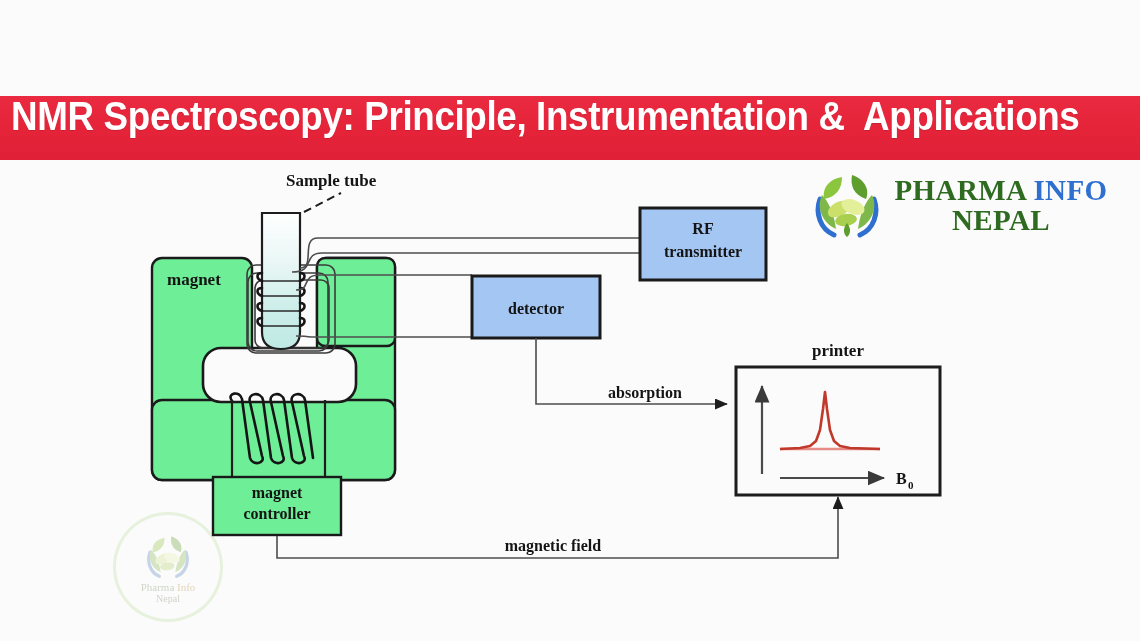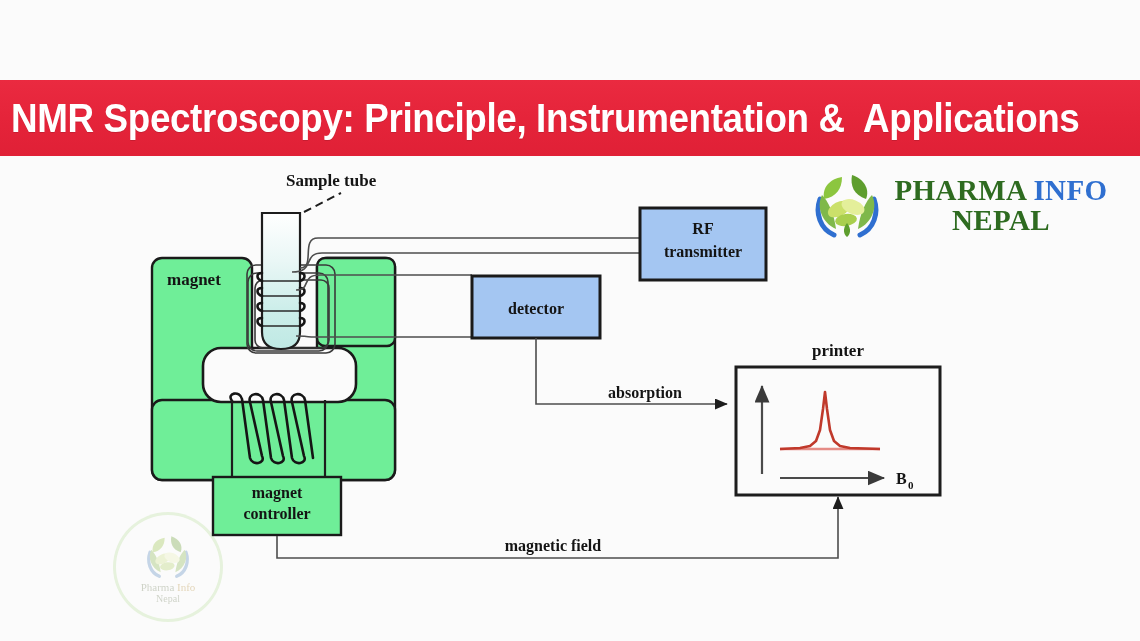--- a/index.html
+++ b/index.html
@@ -16,27 +16,26 @@
     width: 1140px;
     height: 641px;
     background: #fbfbfb;
     overflow: hidden;
   }
 
   
   #banner {
     position: absolute;
     left: 0;
-    top: 80px;
+    top: 96px;
     width: 1140px;
-    height: 76px;
+    height: 64px;
     background: #e8293f;
     background: linear-gradient(180deg, #ea2a40 0%, #e5243a 50%, #e02036 100%);
     display: flex;
-    align-items: center;
     box-sizing: border-box;
   }
   #banner-title {
     color: #ffffff;
     font-family: "Liberation Sans", sans-serif;
     font-weight: bold;
     font-size: 40px;
     line-height: 1;
     letter-spacing: -0.4px;
     white-space: pre;

